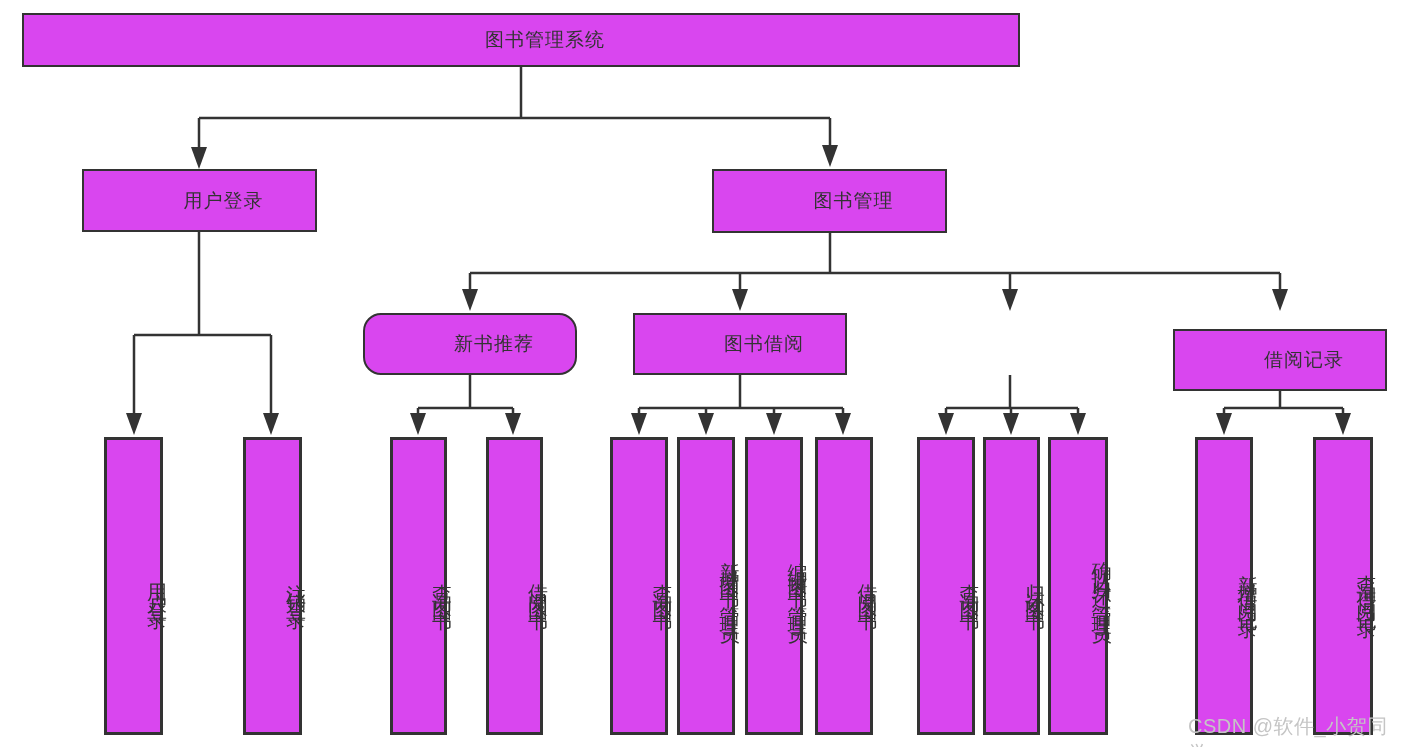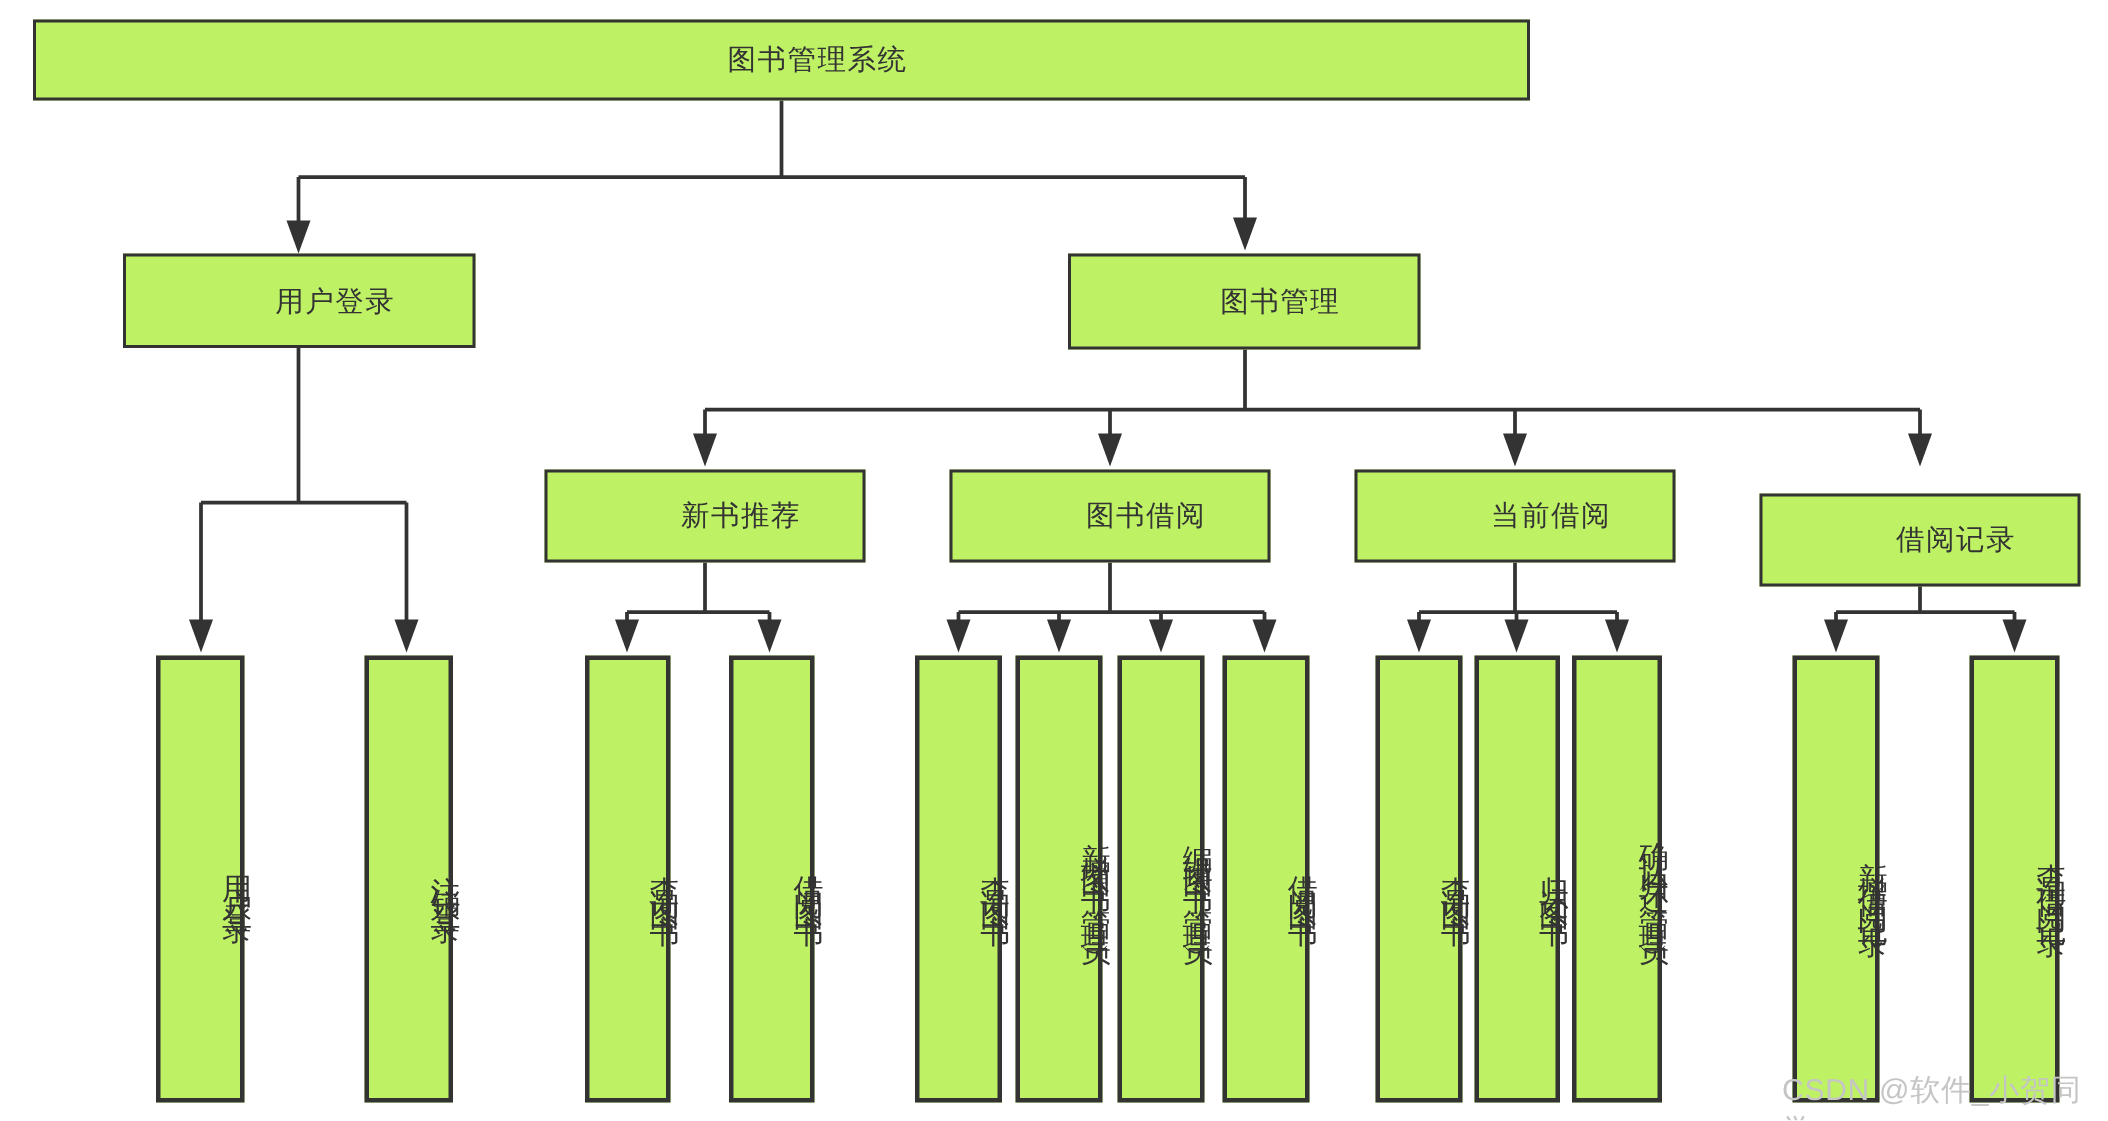--- a/index.html
+++ b/index.html
@@ -14,21 +14,21 @@
     overflow: hidden;
   }
   #connectors {
     position: absolute;
     left: 0; top: 0;
     width: 1405px; height: 747px;
     pointer-events: none;
   }
   .node {
     position: absolute;
-    background: #bef264;
+    background: #d946ef;
     border: 2px solid #333333;
     display: flex;
     align-items: center;
     justify-content: center;
     font-size: 19px;
     letter-spacing: 1px;
     white-space: nowrap;
     z-index: 2;
     padding-left: 48px;
   }
@@ -127,23 +127,22 @@
       <polygon points="1216,413 1232,413 1224,435"></polygon>
       <polygon points="1335,413 1351,413 1343,435"></polygon>
     </g>
   </svg>
 
   <div class="node" style="left:22px; top:13px; width:998px; height:54px;">图书管理系统</div>
 
   <div class="node" style="left:82px; top:169px; width:235px; height:63px;">用户登录</div>
   <div class="node" style="left:712px; top:169px; width:235px; height:64px;">图书管理</div>
 
-  <div class="node" style="left:363px; top:313px; width:214px; height:62px;">新书推荐</div>
+  <div class="node" style="left:363px; top:313px; width:214px; height:62px;border-radius:18px;">新书推荐</div>
   <div class="node" style="left:633px; top:313px; width:214px; height:62px;text-align:right;">图书借阅</div>
-  <div class="node" style="left:903px; top:313px; width:214px; height:62px;">当前借阅</div>
   <div class="node" style="left:1173px; top:313px; width:214px; height:62px;margin-top:16px;">借阅记录</div>
 
   <div class="node leaf" style="left:104px; top:437px; width:59px; height:298px;">用户登录</div>
   <div class="node leaf" style="left:243px; top:437px; width:59px; height:298px;">注销登录</div>
 
   <div class="node leaf" style="left:390px; top:437px; width:57px; height:298px;">查询图书</div>
   <div class="node leaf" style="left:486px; top:437px; width:57px; height:298px;">借阅图书</div>
 
   <div class="node leaf" style="left:610px; top:437px; width:58px; height:298px;">查询图书</div>
   <div class="node leaf" style="left:677px; top:437px; width:58px; height:298px;">新增图书（管理员）</div>

